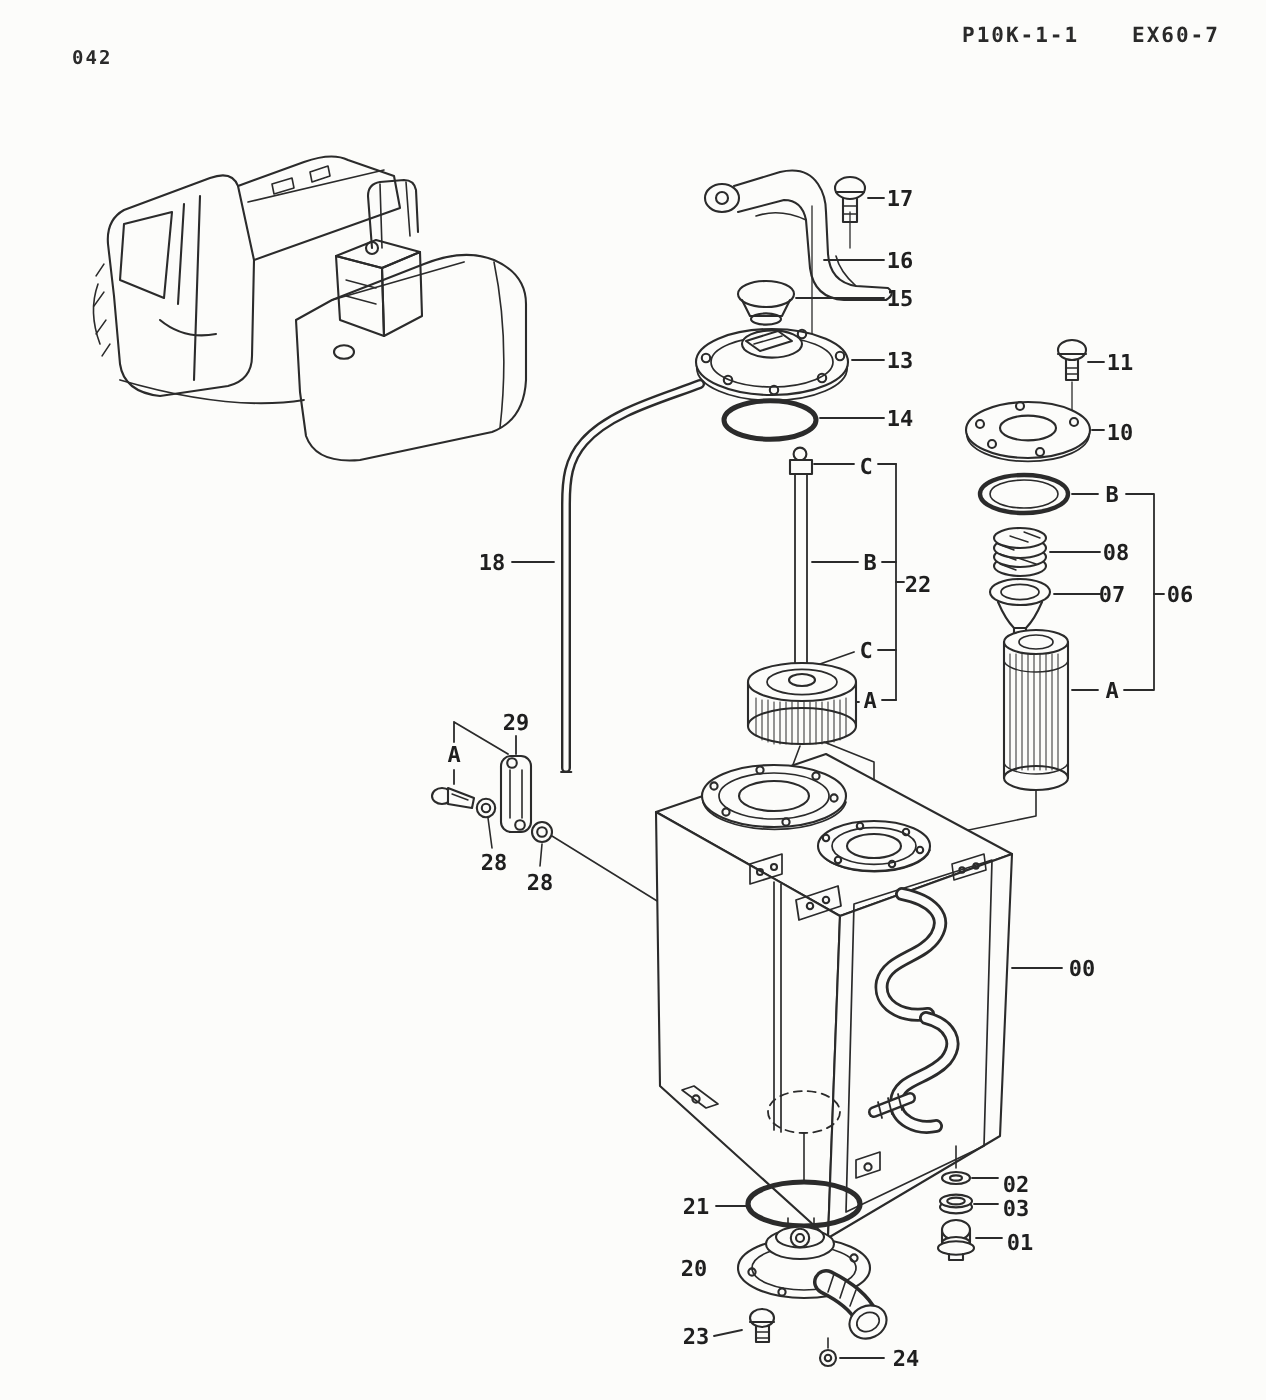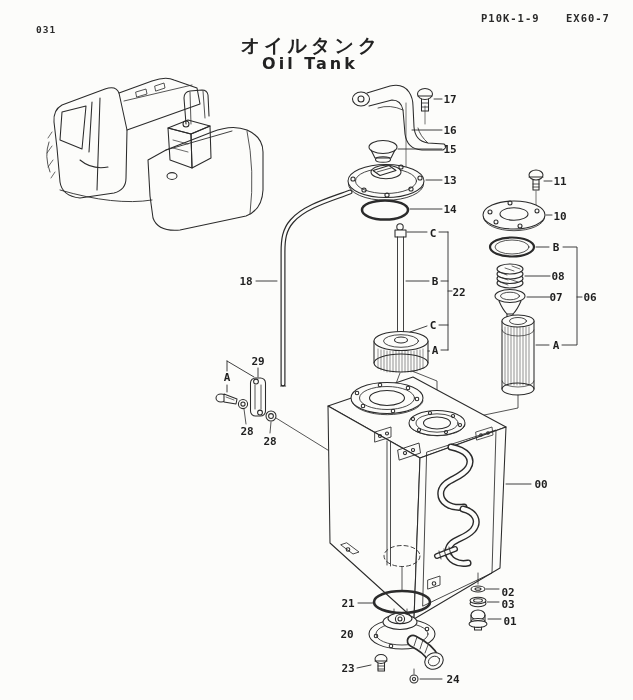--- a/index.html
+++ b/index.html
@@ -25,25 +25,23 @@
   svg text{
     font-family:"DejaVu Sans Mono","Liberation Mono",monospace;
     font-size:11px;font-weight:bold;fill:#1f1f1f;
   }
 </style>
 </head>
 <body>
 
 <div class="page">
 
-  <div class="code" style="left:36px;top:24px;font-size:9.5px;">031</div>
-  <div class="code" style="left:481px;top:12px;">P10K-1-9</div>
+  <div class="code" style="left:36px;top:24px;font-size:9.5px;">042</div>
+  <div class="code" style="left:481px;top:12px;">P10K-1-1</div>
   <div class="code" style="left:566px;top:12px;">EX60-7</div>
-  <div class="title-jp">オイルタンク</div>
-  <div class="title-en">Oil Tank</div>
 
   <svg width="633" height="700" viewBox="0 0 633 700">
     <g stroke="#2b2b2b" fill="none" stroke-width="1.05" stroke-linecap="round" stroke-linejoin="round">
 
       <g>
         <path d="M57,148 L54,122 Q53,110 62,105 L105,89 Q116,85 119,93 L127,130 L126,178 Q126,190 114,193 L80,198 Q62,196 60,182 Z"></path>
         <path d="M62,112 L60,140 L82,149 L86,106 Z"></path>
         <path d="M92,102 L89,152"></path>
         <path d="M100,98 L97,190"></path>
         <path d="M80,160 Q92,170 108,167"></path>

